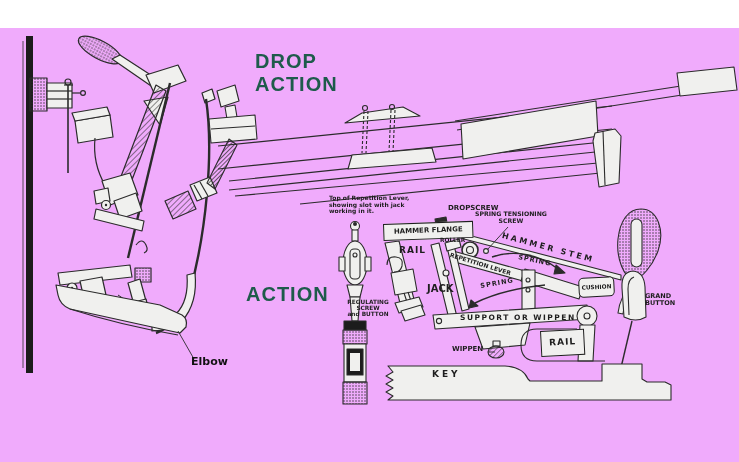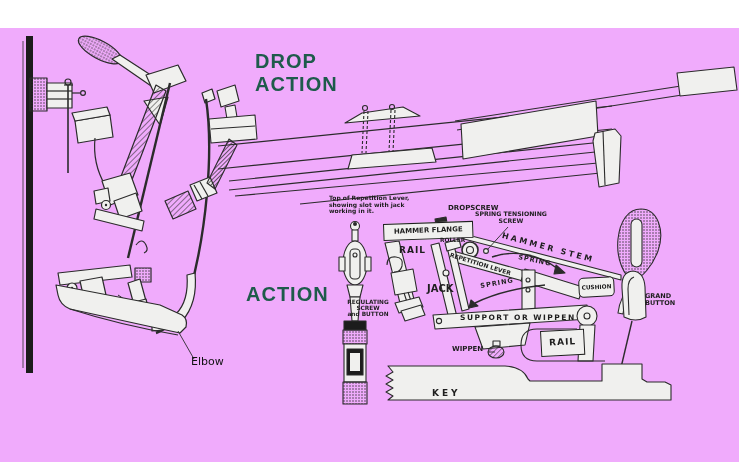--- a/index.html
+++ b/index.html
@@ -7,21 +7,21 @@
         font-family:"DejaVu Sans",sans-serif;margin-top:28px;}
   svg{position:absolute;overflow:visible;}
   .lbl{position:absolute;font-family:"DejaVu Sans",sans-serif;font-weight:bold;
        color:#1e1e1e;white-space:nowrap;line-height:1.05;transform-origin:0 0;}
   .heading{position:absolute;font-family:"Liberation Sans","DejaVu Sans",sans-serif;
        font-weight:bold;font-size:20px;line-height:23px;letter-spacing:1px;color:#1e5b4b;}
   .box{border:1.4px solid #1e1e1e;display:flex;align-items:center;justify-content:center;
        background:#f0f0ee;text-align:center;}
   .multiline{white-space:normal;}
   .note{font-size:6px;line-height:6.6px;letter-spacing:0;}
-  .plain{font-weight:normal;}
+  .plain{font-weight:bold;}
 </style>
 </head>
 <body>
 
 <div class="page">
 
   <svg style="left:10px;top:5px" width="230" height="350" viewBox="0 0 230 350">
     <defs>
       <pattern id="dotsA" width="3" height="3" patternUnits="userSpaceOnUse">
         <circle cx="1" cy="1" r="0.7" fill="#2b2b2b"></circle>
@@ -324,17 +324,17 @@
     <div>SCREW</div>
     <div>and BUTTON</div>
   </div>
 
   <span class="lbl" style="left:460px;top:286px;font-size:7.5px;letter-spacing:1.5px">SUPPORT OR WIPPEN</span>
 
   <span class="lbl" style="left:452px;top:318px;font-size:7px">WIPPEN</span>
 
   <div class="lbl box" style="left:540px;top:303px;width:42px;height:24px;font-size:9px;letter-spacing:1px;transform:rotate(-3deg)">RAIL</div>
 
-  <span class="lbl" style="left:432px;top:361px;font-size:9px;letter-spacing:3px">KEY</span>
+  <span class="lbl" style="left:432px;top:342px;font-size:9px;letter-spacing:3px">KEY</span>
 
   <span class="lbl plain" style="left:191px;top:328px;font-size:11px;color:#111">Elbow</span>
 
 </div>
 
 </body></html>

